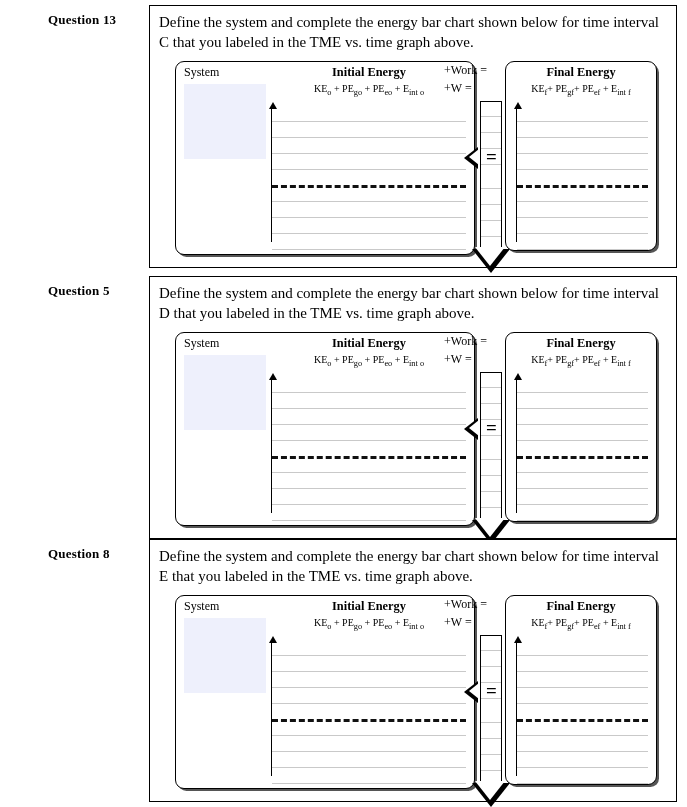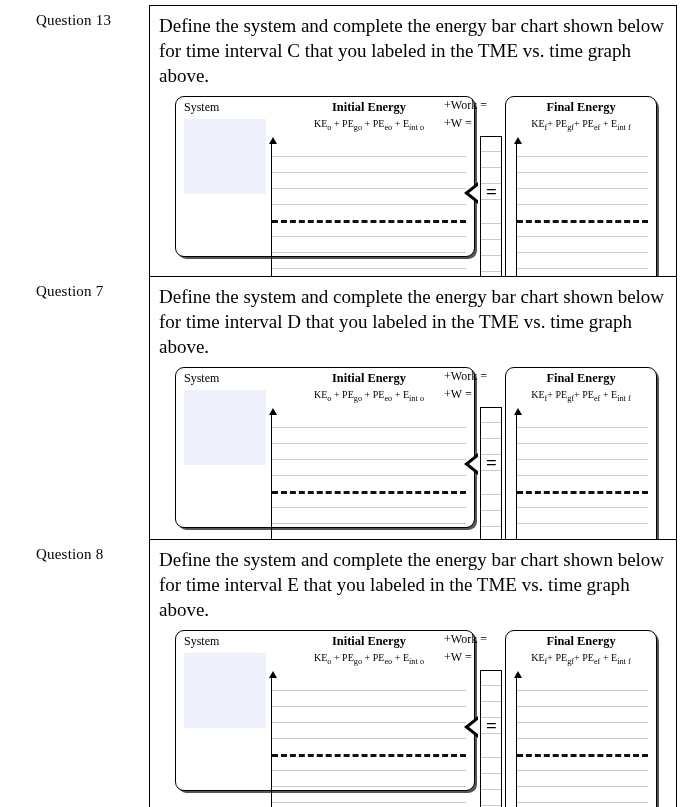--- a/index.html
+++ b/index.html
@@ -8,45 +8,45 @@
     background:#ffffff;
     font-family:"Liberation Serif","DejaVu Serif",serif;
     color:#000;
     overflow:hidden;
   }
   .page{position:relative;width:687px;height:807px;}
 
   
   .qblock{position:absolute;left:0;width:687px;}
   .qlabel{
-    position:absolute;left:36px;top:12px;
-    font-weight:normal;font-size:15px;
+    position:absolute;left:48px;top:12px;
+    font-weight:bold;font-size:13px;
     letter-spacing:.2px;
     white-space:nowrap;
   }
   .qbox{
     position:absolute;left:149px;top:5px;
     width:528px;
     border:1px solid #000;
     background:#fff;
     box-sizing:border-box;
   }
   .prompt{
     padding:7px 9px 2px 9px;
-    font-size:19px;
+    font-size:15px;
     line-height:1.32;
   }
 
   
   .chartwrap{position:relative;margin:6px 0 10px 0;height:196px;}
 
   
   .mainpanel{
     position:absolute;left:25px;top:0;
-    width:300px;height:161px;
+    width:300px;height:194px;
     border:1.6px solid #000;
     border-radius:9px;
     background:#fff;
     box-shadow:2.5px 2.5px 0 -0.5px #555;
     box-sizing:border-box;
   }
   .sys-label{
     position:absolute;left:8px;top:3px;
     font-size:12px;
   }
@@ -247,21 +247,21 @@
             <div class="gline" style="top:126px;"></div>
             <div class="gline" style="top:142px;"></div>
           </div>
         </div>
 
       </div>
     </div>
   </div>
 
   <div class="qblock" style="top:271px;">
-    <div class="qlabel">Question 7</div>
+    <div class="qlabel">Question 5</div>
     <div class="qbox">
       <div class="prompt">
         <span>Define the system and complete the energy bar chart shown below for time</span>
         <span>interval D that you labeled in the TME vs. time graph above.</span>
       </div>
 
       <div class="chartwrap">
         <div class="mainpanel">
           <div class="sys-label">System</div>
           <div class="sys-shade"></div>

